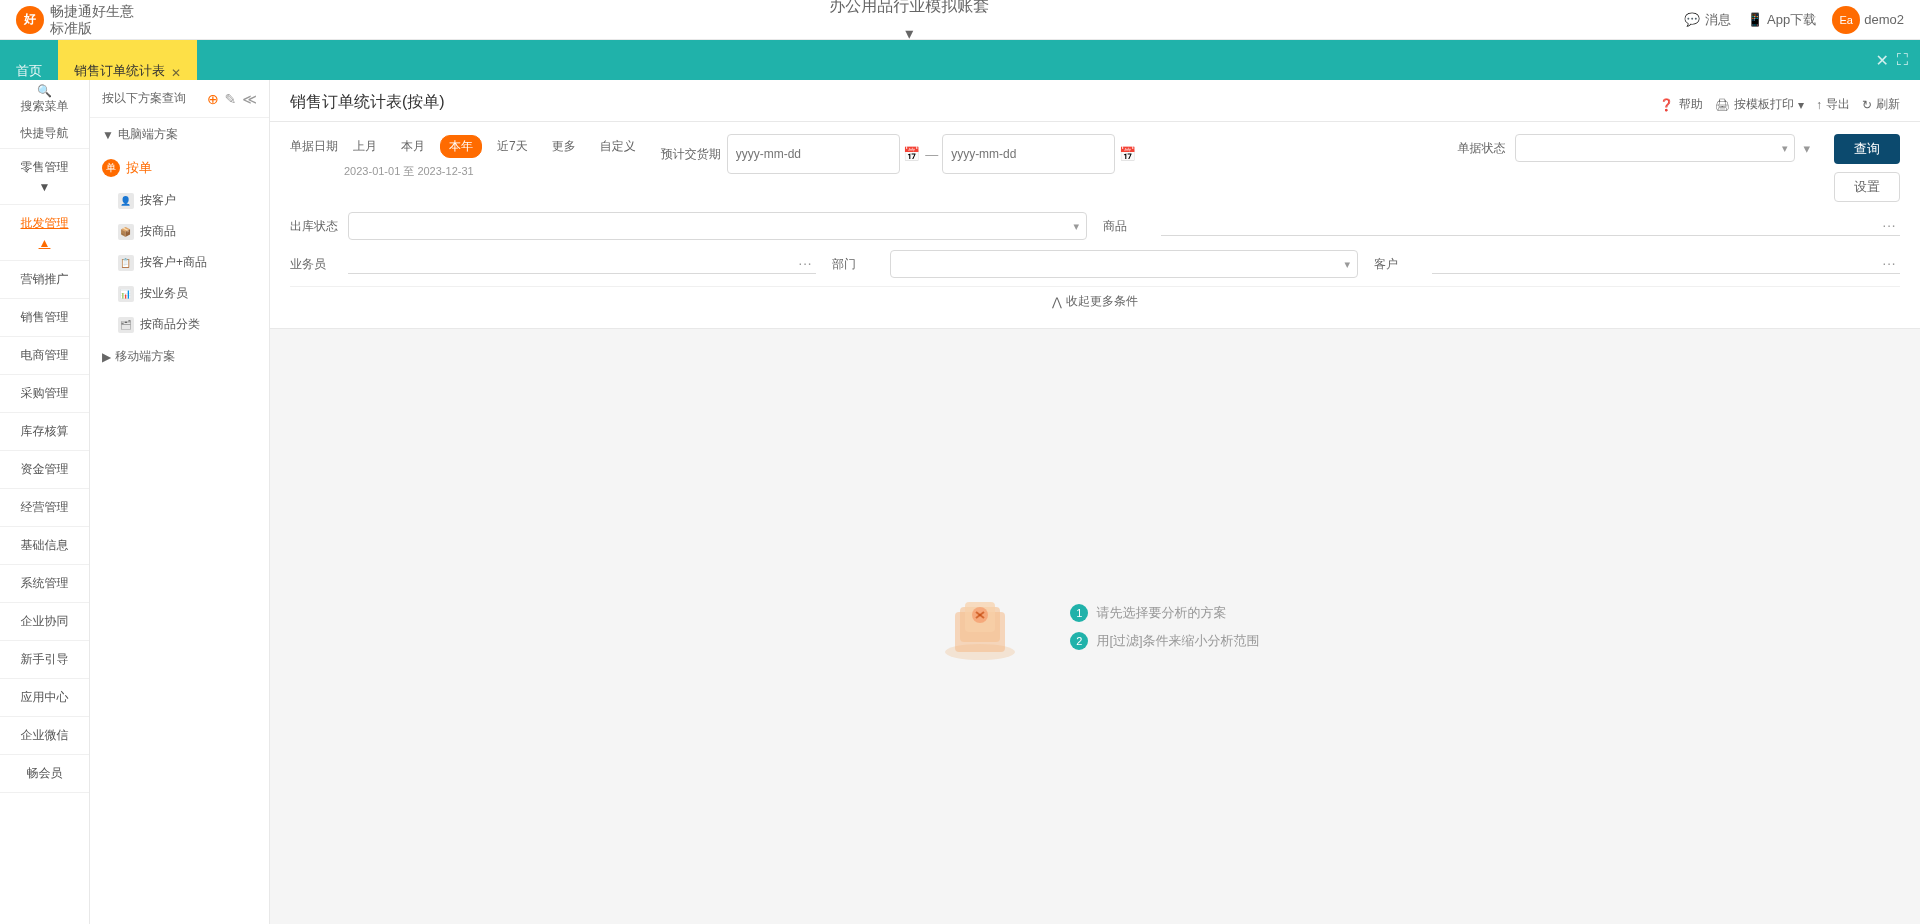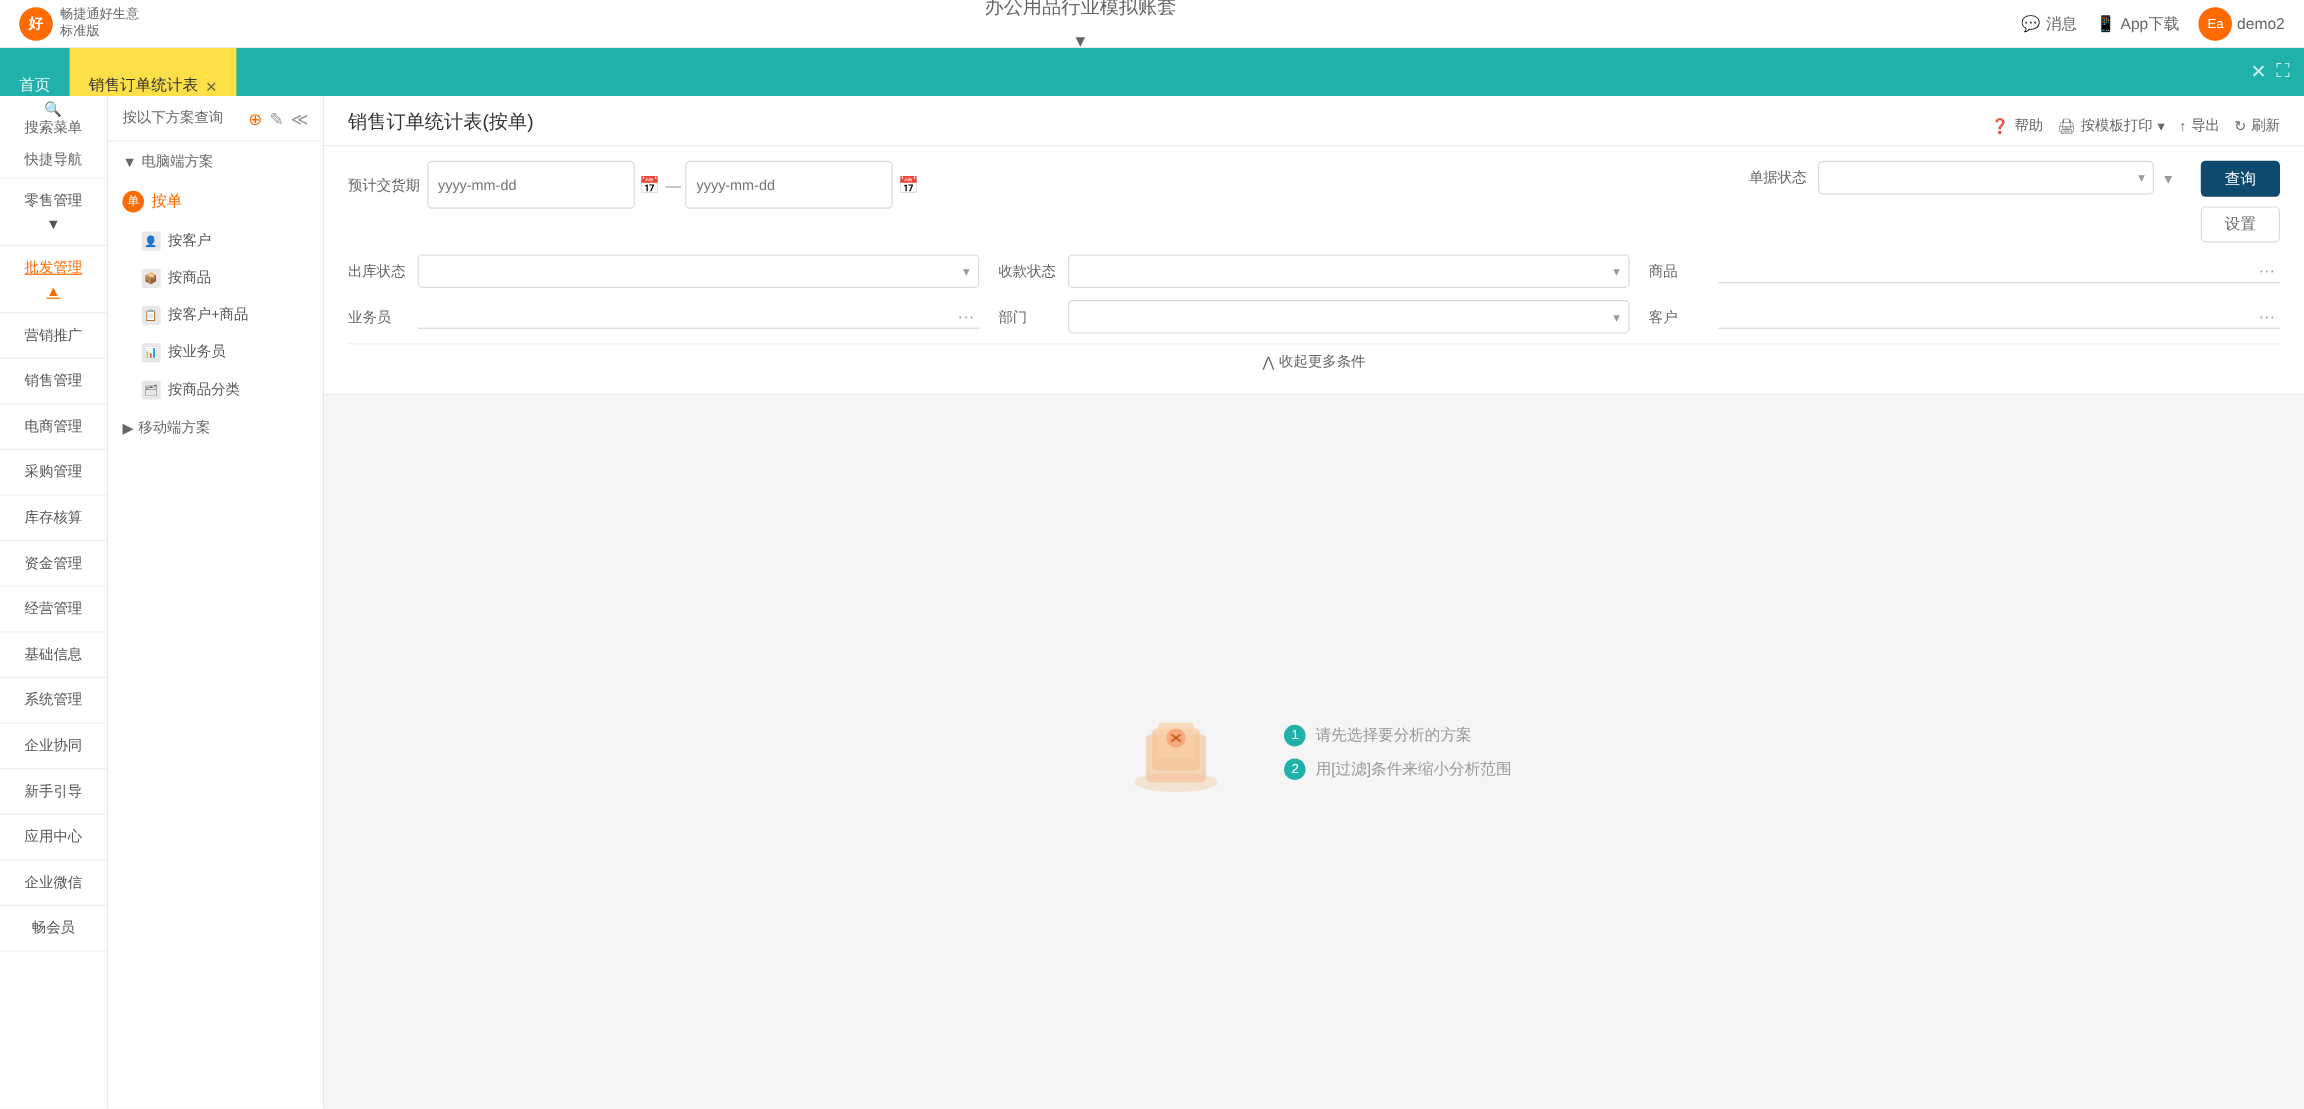--- a/index.html
+++ b/index.html
@@ -3,21 +3,21 @@
   <meta charset="utf-8">
   <style>
     * { box-sizing: border-box; margin: 0; padding: 0; }
     body { font-family: 'Microsoft YaHei', 'PingFang SC', sans-serif; font-size: 13px; background: #f5f5f5; color: #333; display: flex; flex-direction: column; height: 924px; overflow: hidden; }
 
     
     .topbar { height: 40px; background: #fff; display: flex; align-items: center; padding: 0 16px; border-bottom: 1px solid #e8e8e8; justify-content: space-between; flex-shrink: 0; }
     .topbar-left { display: flex; align-items: center; gap: 8px; }
     .logo-area { display: flex; align-items: center; gap: 6px; }
     .logo-icon { width: 28px; height: 28px; background: #ff6b00; border-radius: 50%; display: flex; align-items: center; justify-content: center; color: white; font-size: 12px; font-weight: bold; }
-    .logo-text { font-size: 11px; color: #666; line-height: 1.2; }
+    .logo-text { font-size: 14px; color: #666; line-height: 1.2; }
     .topbar-center { display: flex; align-items: center; gap: 7px; color: #666; font-size: 16px; flex-direction: column; }
     .topbar-right { display: flex; align-items: center; gap: 16px; color: #666; font-size: 13px; }
     .topbar-right .item { display: flex; align-items: center; gap: 4px; cursor: pointer; }
     .avatar { width: 28px; height: 28px; background: #ff6b00; border-radius: 50%; display: flex; align-items: center; justify-content: center; color: white; font-size: 11px; }
 
     
     .tabbar { height: 40px; background: #20b2aa; display: flex; align-items: center; padding: 0; flex-shrink: 0; }
     .tab { padding: 0 16px; height: 40px; display: flex; align-items: flex-end; cursor: pointer; color: rgba(255,255,255,0.85); font-size: 13px; gap: 6px; }
     .tab.active { background: #fde047; color: #333; }
     .tab-close { font-size: 12px; color: inherit; opacity: 0.7; cursor: pointer; }
@@ -262,20 +262,36 @@
           <span>↻</span>
           <span>刷新</span>
         </div>
       </div>
     </div>
 
     <div class="filter-area">
 
       <div style="display:flex; gap:16px; align-items:flex-start; margin-bottom:10px;">
 
+        <div style="display:flex; flex-direction:column; gap:4px;">
+          <div style="display:flex; align-items:center; gap:4px;">
+            <span class="filter-label">单据日期</span>
+            <div class="date-group">
+              <span class="date-btn">上月</span>
+              <span class="date-btn">本月</span>
+              <span class="date-btn active">本年</span>
+              <span class="date-btn">近7天</span>
+              <span class="date-btn">更多</span>
+              <span class="date-btn">自定义</span>
+            </div>
+          </div>
+          <div style="padding-left:54px;">
+            <span class="date-range-text">2023-01-01 至 2023-12-31</span>
+          </div>
+        </div>
 
         <div style="display:flex; align-items:center; gap:6px; flex:1;">
           <span class="filter-label">预计交货期</span>
           <div style="display:flex; align-items:center; gap:4px;">
             <input type="text" class="filter-input" placeholder="yyyy-mm-dd" style="">
             <span class="date-icon">📅</span>
             <span class="filter-dash">—</span>
             <input type="text" class="filter-input" placeholder="yyyy-mm-dd" style="">
             <span class="date-icon">📅</span>
           </div>
@@ -292,28 +308,20 @@
         </div>
         <div class="btn-group">
           <button class="query-btn">查询</button>
           <button class="set-btn">设置</button>
         </div>
       </div>
 
       <div style="display:flex; gap:16px; align-items:center; margin-bottom:10px;">
         <div style="display:flex; align-items:center; gap:8px; flex:1;">
           <span class="filter-label">出库状态</span>
-          <div class="filter-select-wrapper" style="flex:1;">
-            <select class="filter-select" style="width:100%;">
-              <option value=""></option>
-            </select>
-          </div>
-        </div>
-        <div style="display:flex; align-items:center; gap:8px; flex:1;">
-          <span class="filter-label">收款状态</span>
           <div class="filter-select-wrapper" style="flex:1;">
             <select class="filter-select" style="width:100%;">
               <option value=""></option>
             </select>
           </div>
         </div>
         <div style="display:flex; align-items:center; gap:8px; flex:1;">
           <span class="filter-label">商品</span>
           <div style="flex:1; border-bottom:1px solid #d9d9d9; display:flex; align-items:center; justify-content:flex-end; padding-bottom:2px;">
             <span class="ellipsis-btn">···</span>

